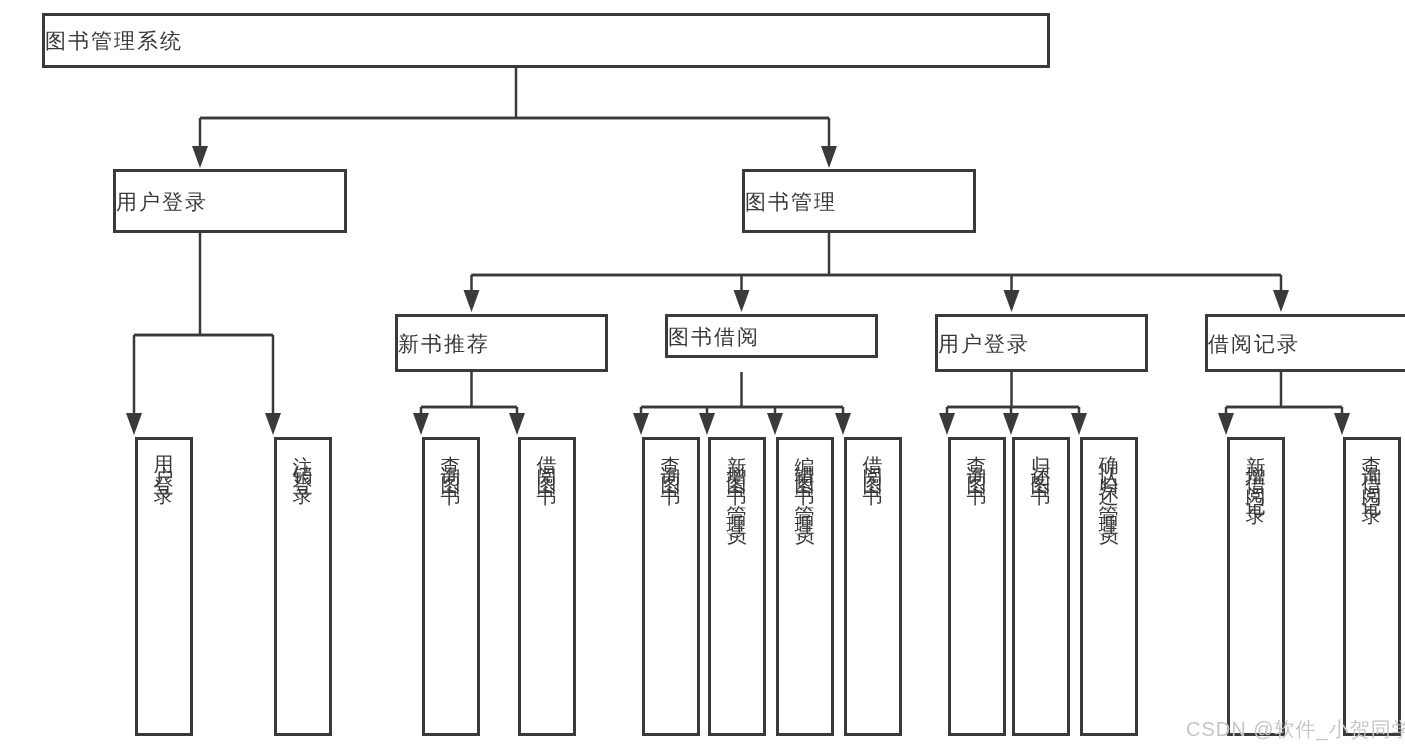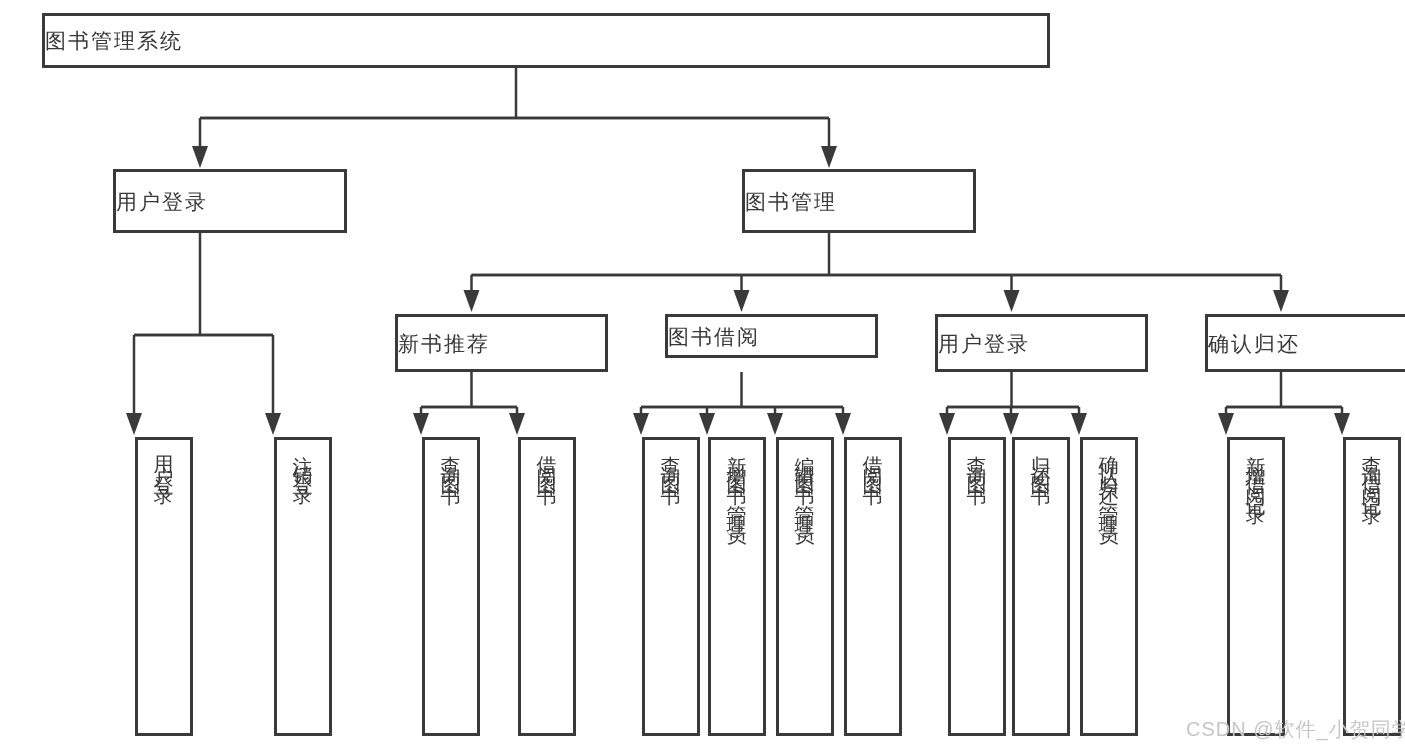--- a/index.html
+++ b/index.html
@@ -127,21 +127,21 @@
   <div class="node h-node" style="left:712px;top:169px;width:234px;height:64px;">
     <span>图书管理</span>
   </div>
   <div class="node h-node" style="left:635px;top:314px;width:213px;height:44px;">
     <span>图书借阅</span>
   </div>
   <div class="node h-node" style="left:905px;top:314px;width:213px;height:58px;">
     <span>用户登录</span>
   </div>
   <div class="node h-node" style="left:1175px;top:314px;width:212px;height:58px;">
-    <span>确认归还</span>
+    <span>借阅记录</span>
   </div>
 
   <div class="node v-node" style="left:105px;top:437px;width:58px;height:299px;">
     <span>用户登录</span>
   </div>
   <div class="node v-node" style="left:244px;top:437px;width:58px;height:299px;">
     <span>注销登录</span>
   </div>
   <div class="node v-node" style="left:392px;top:437px;width:58px;height:299px;">
     <span>查询图书</span>

